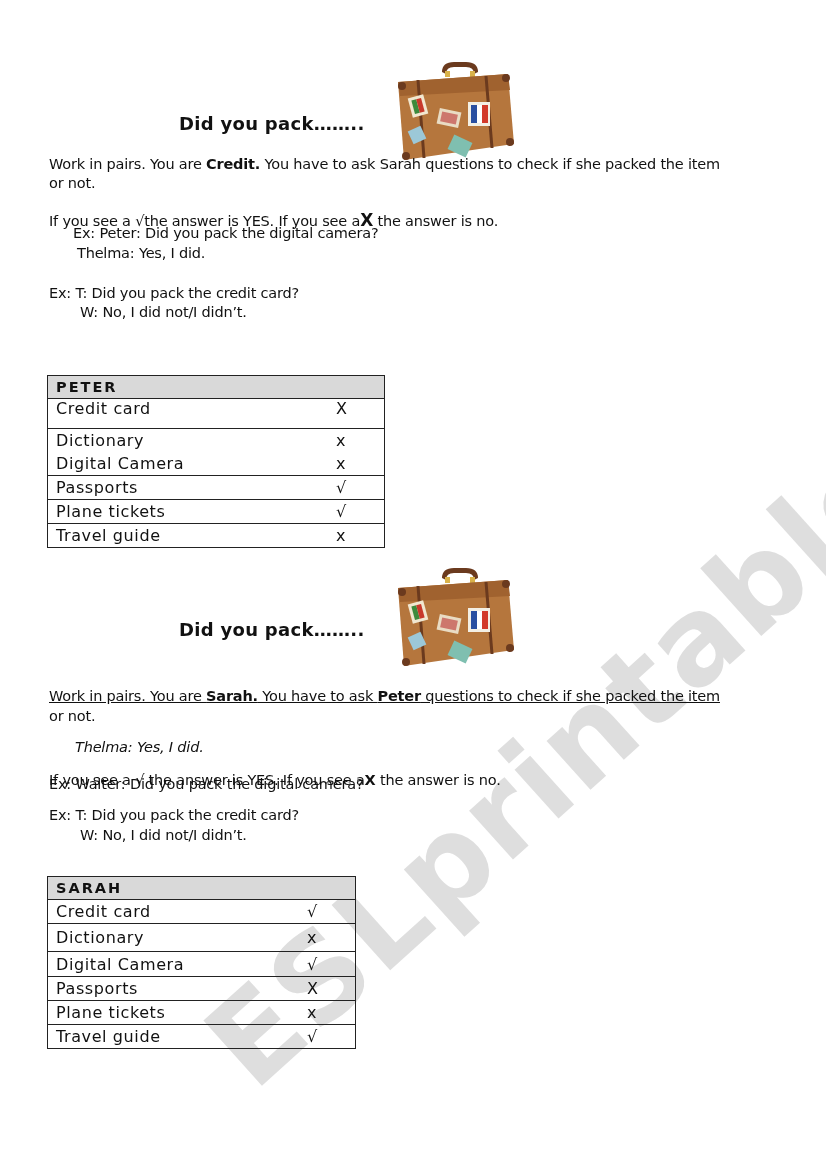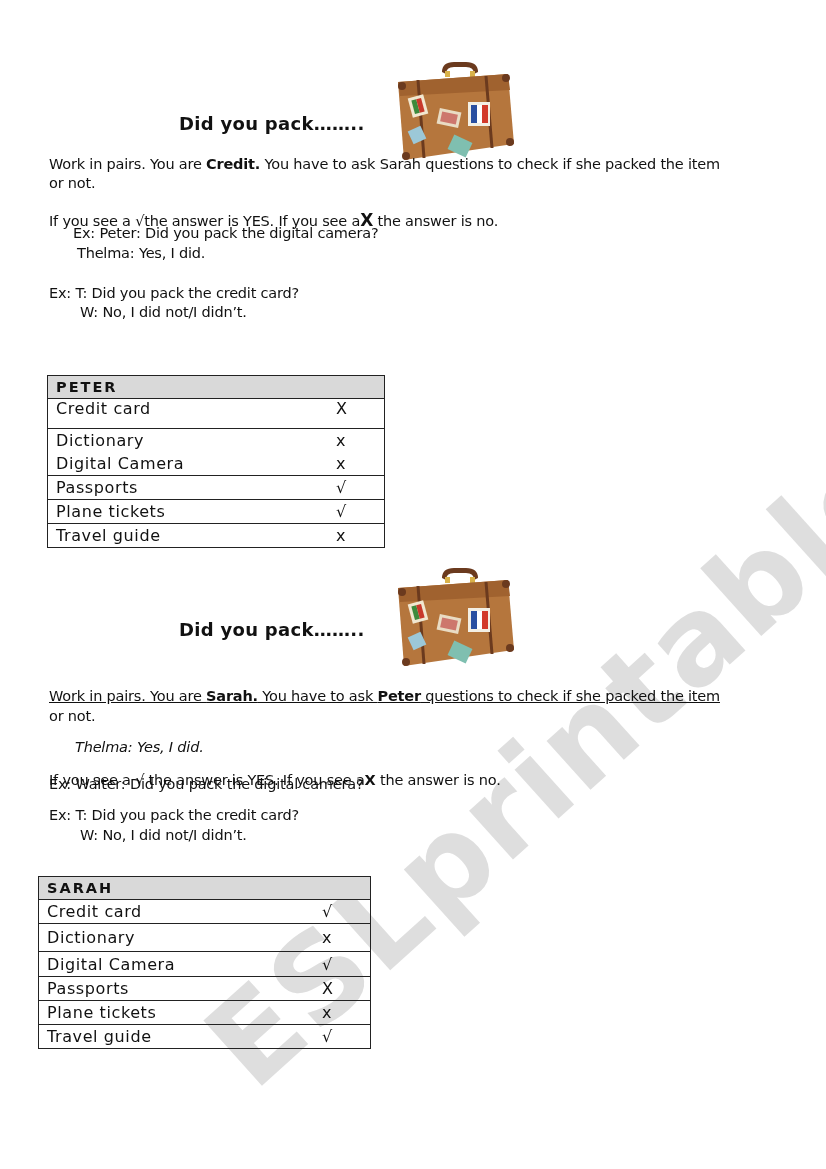--- a/index.html
+++ b/index.html
@@ -117,21 +117,21 @@
 </svg>
 
 <div class="abs txt" style="left:49px;top:686px;text-decoration:underline;"><span>Work in pairs. You are </span><b>Sarah.</b><span> You have to ask </span><b>Peter</b><span> questions to check if she packed the item</span></div>
 <div class="abs txt" style="left:49px;top:706px;">or not.</div>
 <div class="abs txt" style="left:49px;top:726px;margin-top:44px;"><span>If you see a </span><span>√</span><span> the answer is YES. If you see a</span><b>X</b><span> the answer is no.</span></div>
 <div class="abs txt" style="left:49px;top:774px;">Ex: Walter: Did you pack the digital camera?</div>
 <div class="abs txt" style="left:75px;top:737px;font-style:italic;">Thelma: Yes, I did.</div>
 <div class="abs txt" style="left:49px;top:805px;">Ex:  T: Did you pack the credit card?</div>
 <div class="abs txt" style="left:80px;top:825px;">W: No, I did not/I didn’t.</div>
 
-<table class="tab" style="left:38px;top:876px;width:333px;">
+<table class="tab" style="left:47px;top:876px;width:309px;">
   <tbody>
       <tr>
         <td class="hdr" colspan="2">SARAH</td>
       </tr>
   <tr>
         <td class="item">Credit card</td>
         <td class="mark">√</td>
       </tr>
   <tr style="height:28px;">
         <td class="item">Dictionary</td>

